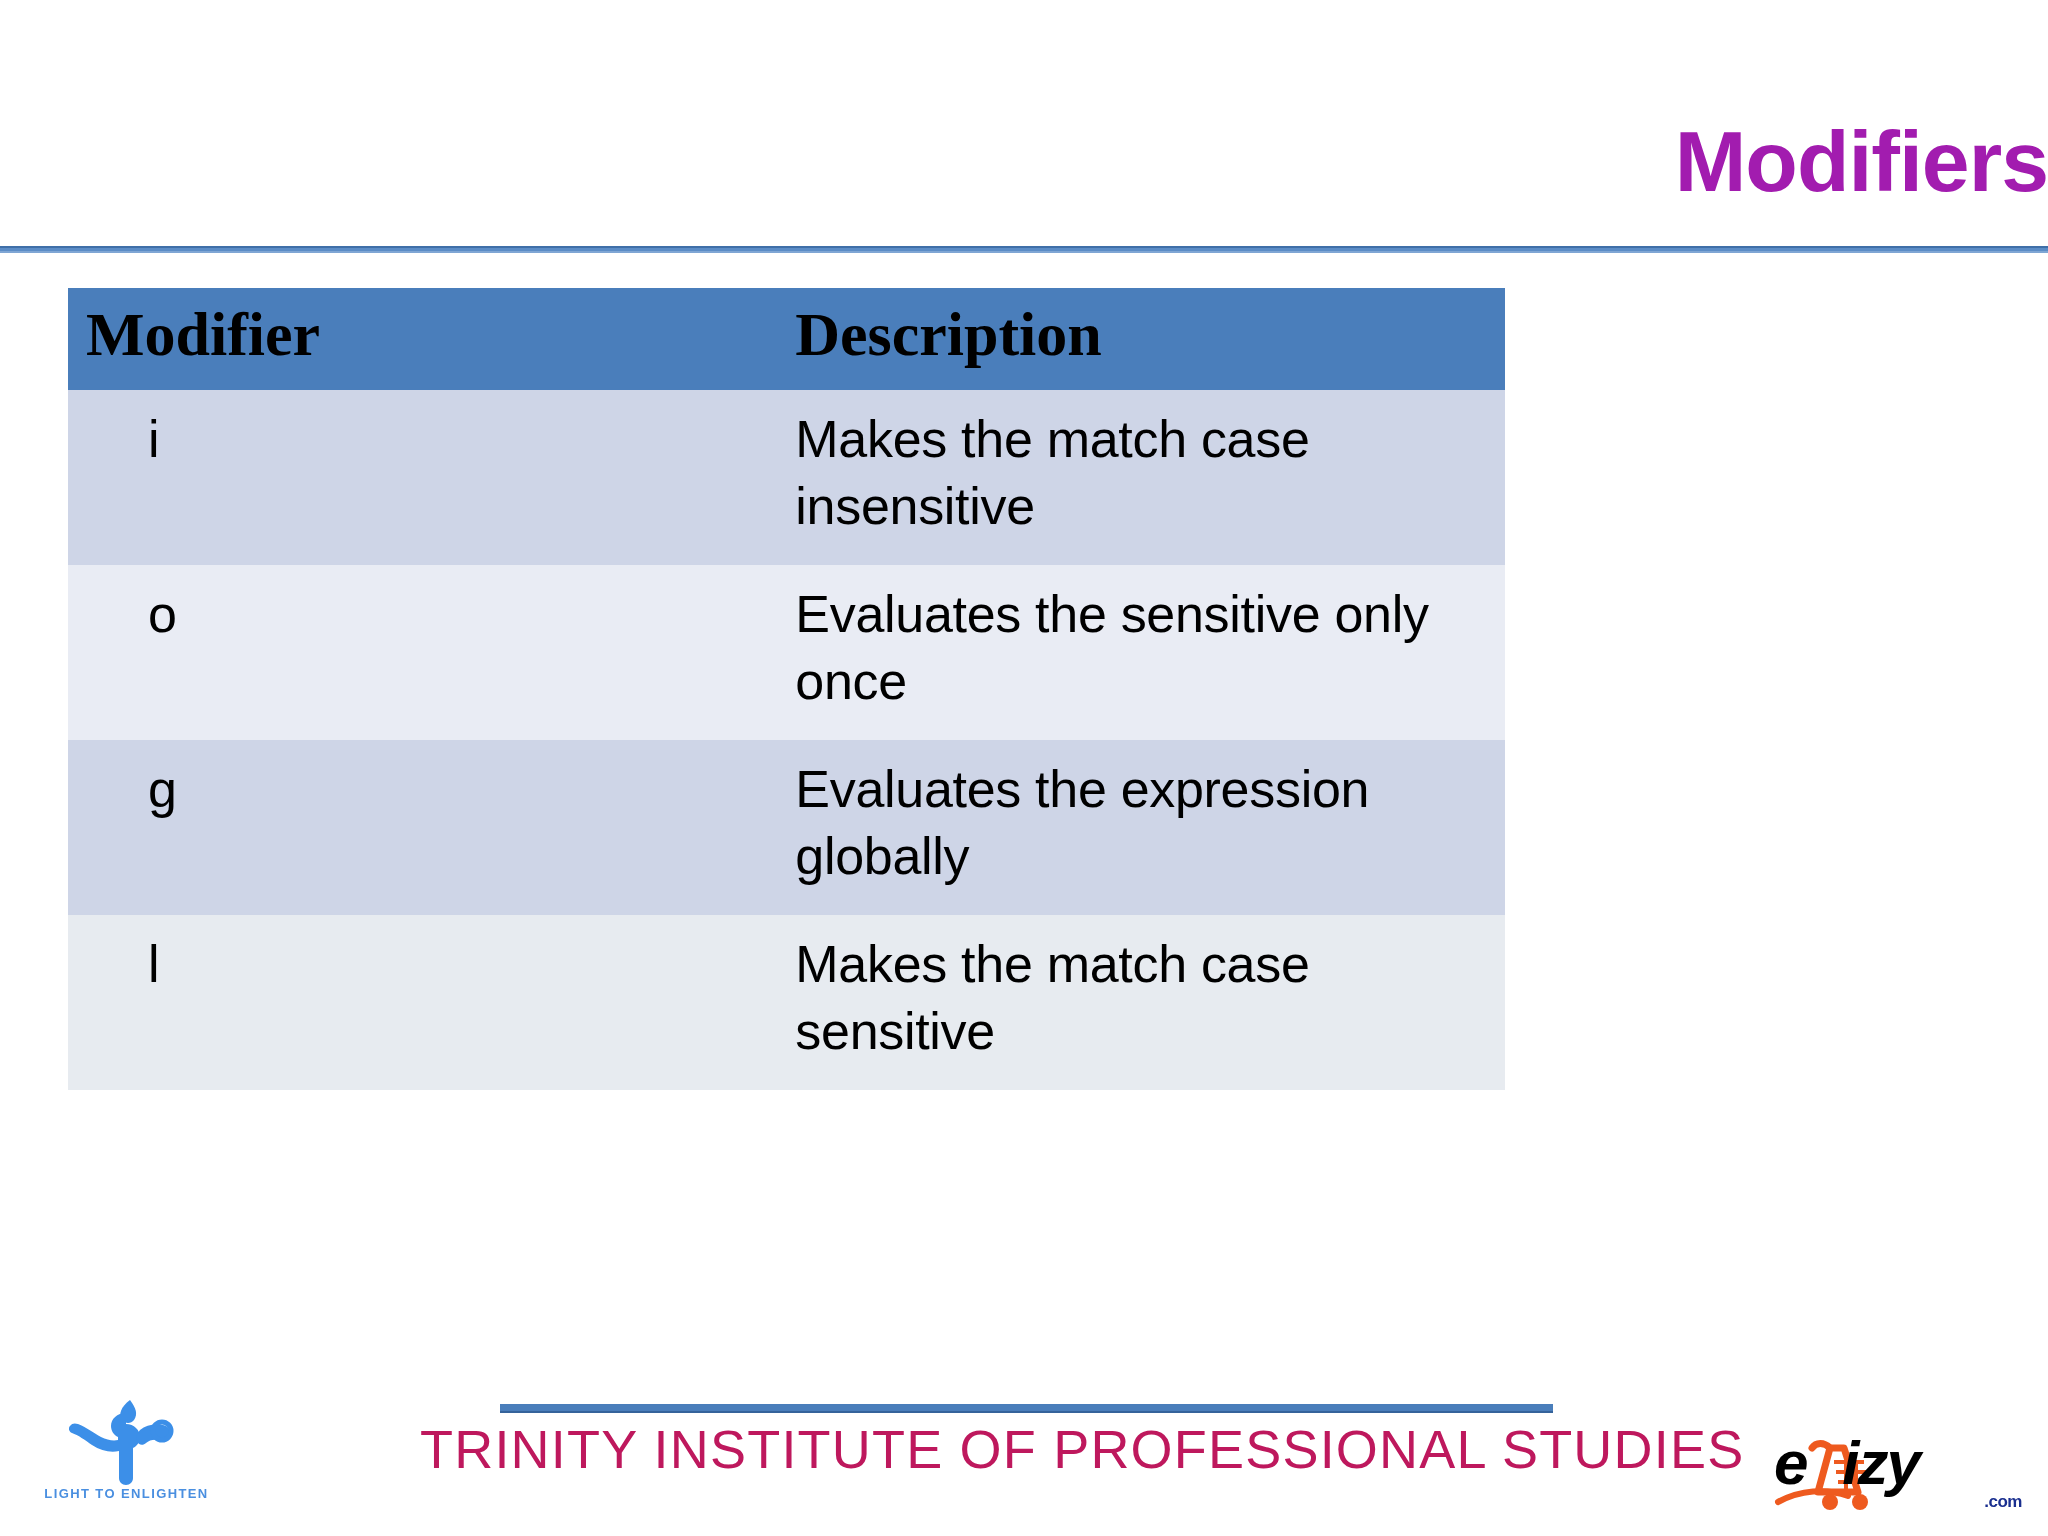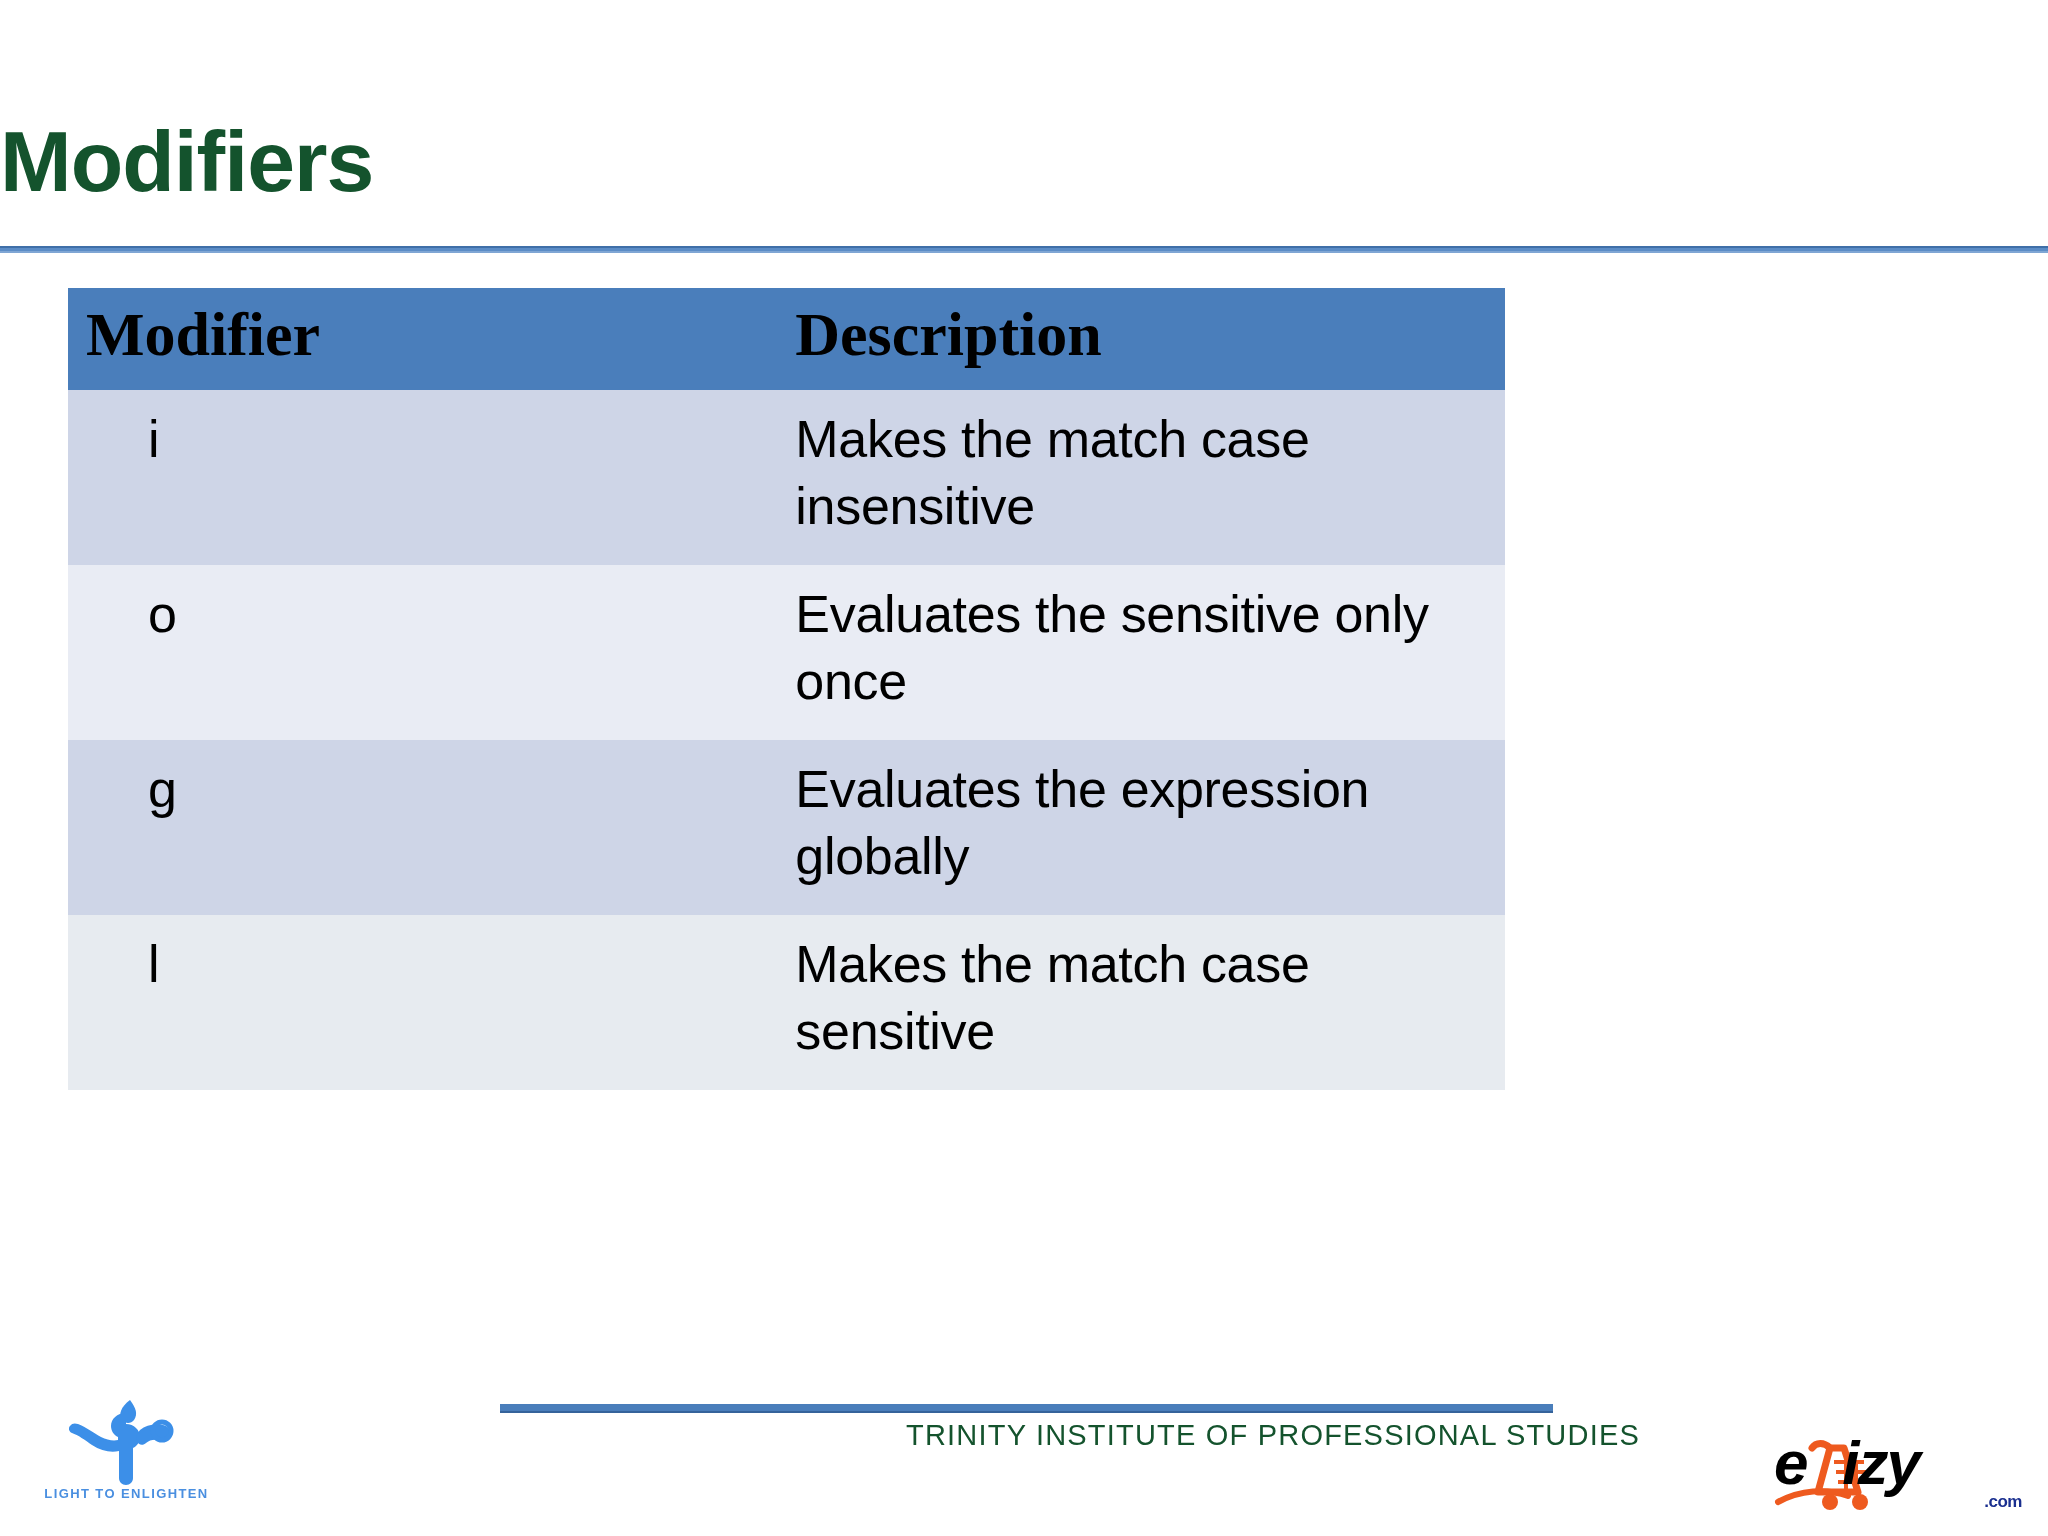--- a/index.html
+++ b/index.html
@@ -8,26 +8,26 @@
     background:#ffffff;
     font-family:"Liberation Sans", sans-serif;
     position:relative;
     overflow:hidden;
   }
 
   
   .slide-title {
     position:absolute;
     top:118px; left:0; width:2048px;
-    text-align:left;
+    text-align:right;
     font-family:"Liberation Sans", sans-serif;
     font-weight:bold;
     font-size:86px;
     letter-spacing:-1px;
-    color:#14532d;
+    color:#a21caf;
     line-height:1;
   }
 
   
   .title-rule {
     position:absolute;
     top:246px; left:0; width:2048px; height:7px;
     background:#5B8CC6;
     border-top:2px solid #3f6fa8;
     border-bottom:2px solid #7fa6d4;
@@ -91,26 +91,25 @@
     border-bottom:2px solid #35639b;
   }
   .footer-text {
     position:absolute;
     left:420px; top:1418px;
     width:1220px;
     text-align:center;
   }
   .footer-line1 {
     font-family:"Liberation Sans", sans-serif;
-    font-size:29px;
-    color:#14532d;
+    font-size:54px;
+    color:#be185d;
     letter-spacing:1.2px;
     line-height:1.18;
     white-space:nowrap;
-    text-align:right;
   }
   .footer-line2 {
     font-family:"Liberation Sans", sans-serif;
     font-size:38px;
     color:#0a0a0a;
     letter-spacing:-0.2px;
     line-height:1.2;
     margin-top:4px;
     white-space:nowrap;
   }

